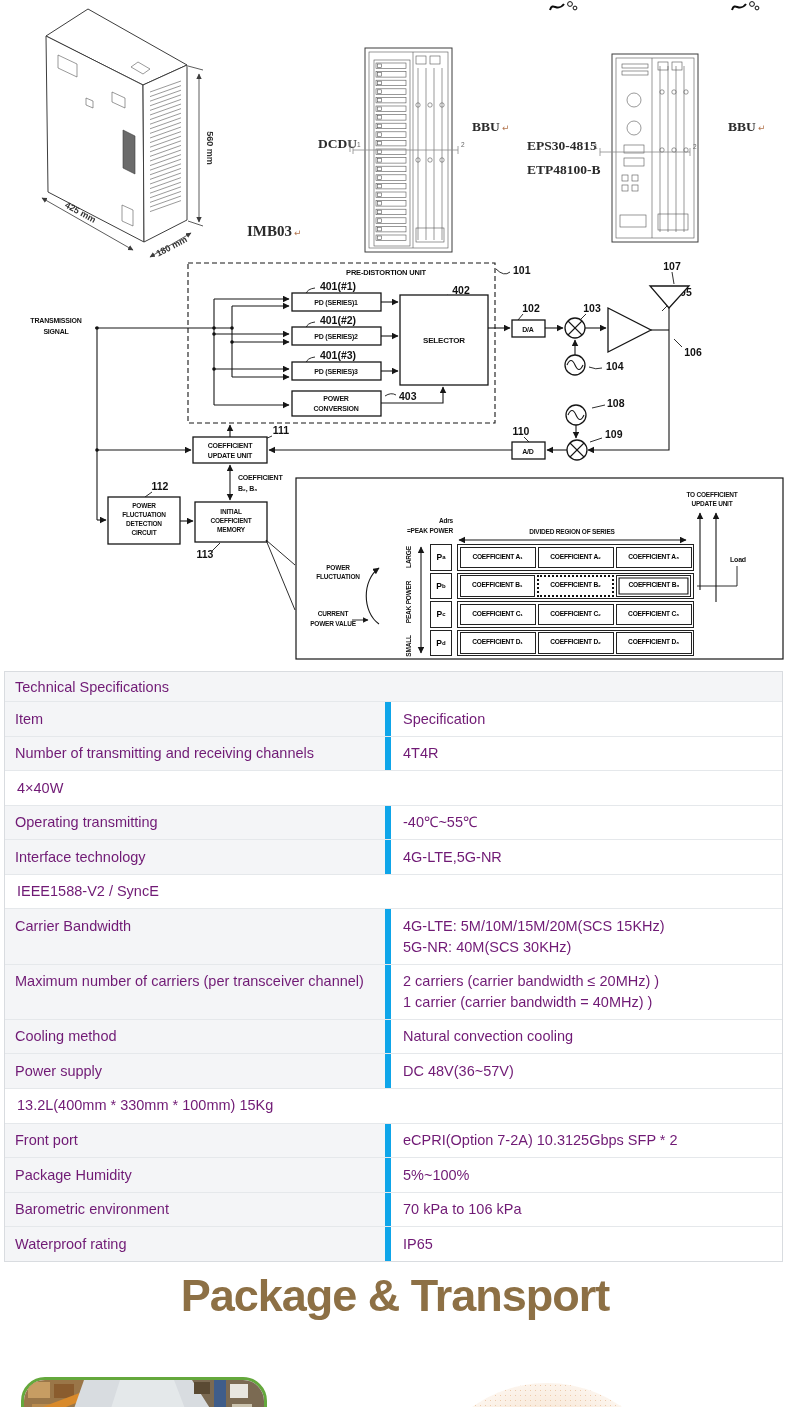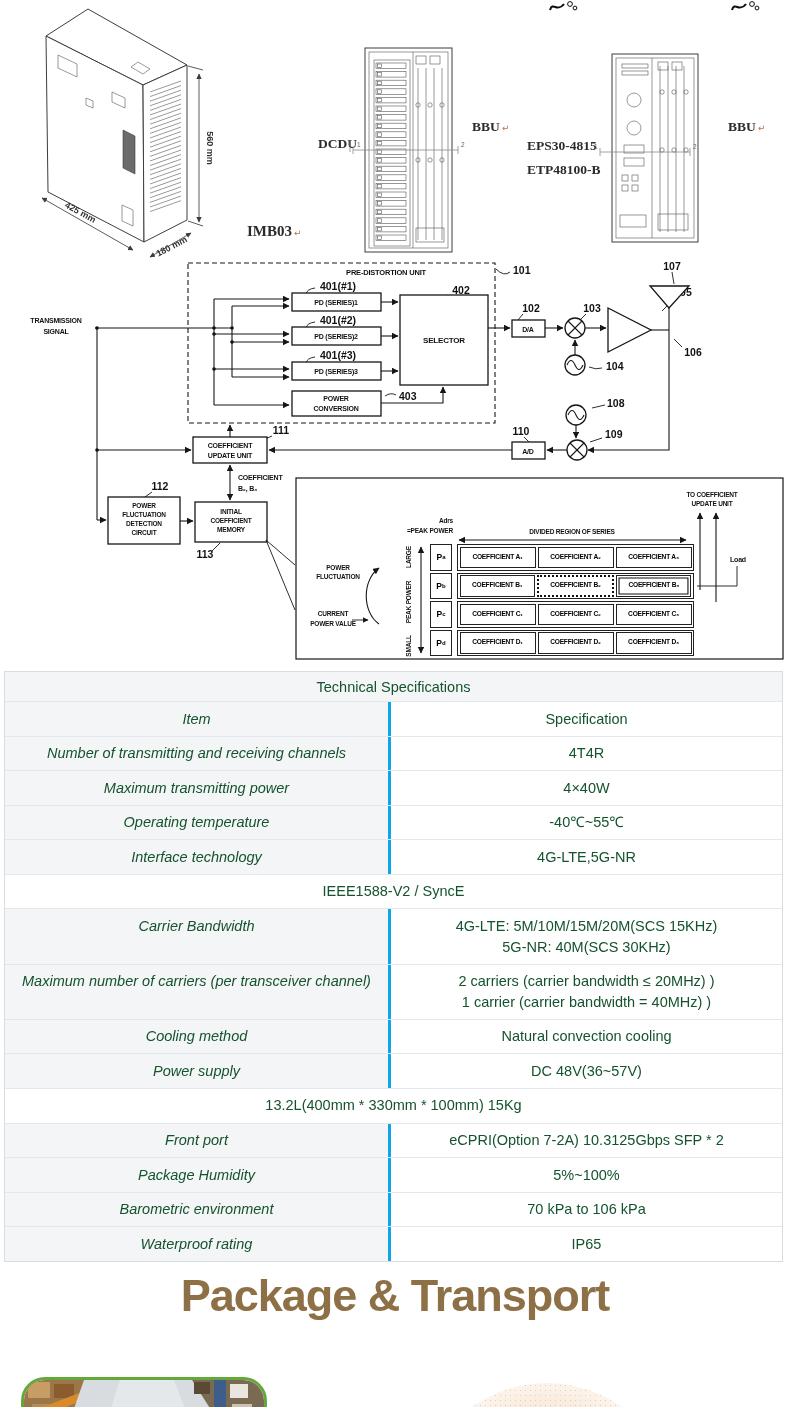--- a/index.html
+++ b/index.html
@@ -41,26 +41,26 @@
   .mem-outer { flex:1; margin:1px 0; border:1.4px solid #222; background:#fff; padding:1.5px;
                display:flex; gap:2px; }
   .mem-cell { flex:1; border:1px solid #222; background:#fff; white-space:nowrap; overflow:hidden;
               display:flex; align-items:center; justify-content:center;
               font:600 6.6px/1 "Liberation Sans",sans-serif; letter-spacing:-.2px; }
   .hl-dotted { border:2px dotted #111; }
   .hl-double { box-shadow:0 0 0 1.5px #fff inset, 0 0 0 2.6px #111 inset; }
 
   
   .spec-table { position:absolute; left:4px; top:671px; width:779px; border:1px solid #d9dce0;
-                font-size:14.5px; color:#14532d; background:#fff;text-align:center; }
+                font-size:14.5px; color:#701a75; background:#fff; }
   .st-title { background:#f4f5f7; padding:6.5px 10px; border-bottom:1px solid #e5e8eb; }
   .st-row { display:flex; border-bottom:1px solid #e5e8eb; }
   .st-row:last-child { border-bottom:none; }
-  .st-item { width:386px; background:#f4f5f7; border-right:3px solid #0ea5e9; padding:6.5px 10px;
-             line-height:1.42;font-style:italic; }
+  .st-item { width:386px; background:#f4f5f7; border-right:6px solid #0ea5e9; padding:6.5px 10px;
+             line-height:1.42; }
   .st-spec { flex:1; background:#fff; padding:6.5px 12px; line-height:1.42; }
 
   
   .package-title { position:absolute; left:0; top:1270px; width:790px; text-align:center;
                    font-size:45px; font-weight:700; letter-spacing:-1px; color:#8d7045; }
   .warehouse { position:absolute; left:21px; top:1377px; width:246px; height:120px;
                border:3px solid #64a83c; border-radius:24px 24px 0 0; overflow:hidden; background:#dfe3e6; }
   .globe { position:absolute; left:418px; top:1383px; width:258px; height:258px; border-radius:50%;
            opacity:.75;
            background-image: radial-gradient(#e8b98e 0.8px, rgba(0,0,0,0) 1px),
@@ -483,26 +483,25 @@
   <div class="st-row">
     <div class="st-item">Item</div>
     <div class="st-spec">Specification</div>
   </div>
   <div style="display:contents"><div class="st-row">
         <div class="st-item">Number of transmitting and receiving channels</div>
         <div class="st-spec">
           <div>4T4R</div>
         </div>
       </div><div class="st-row">
-        <div class="st-item">Maximum transmitting power</div>
         <div class="st-spec">
           <div>4×40W</div>
         </div>
       </div><div class="st-row">
-        <div class="st-item">Operating temperature</div>
+        <div class="st-item">Operating transmitting</div>
         <div class="st-spec">
           <div>-40℃~55℃</div>
         </div>
       </div><div class="st-row">
         <div class="st-item">Interface technology</div>
         <div class="st-spec">
           <div>4G-LTE,5G-NR</div>
         </div>
       </div><div class="st-row">
         <div class="st-spec">

